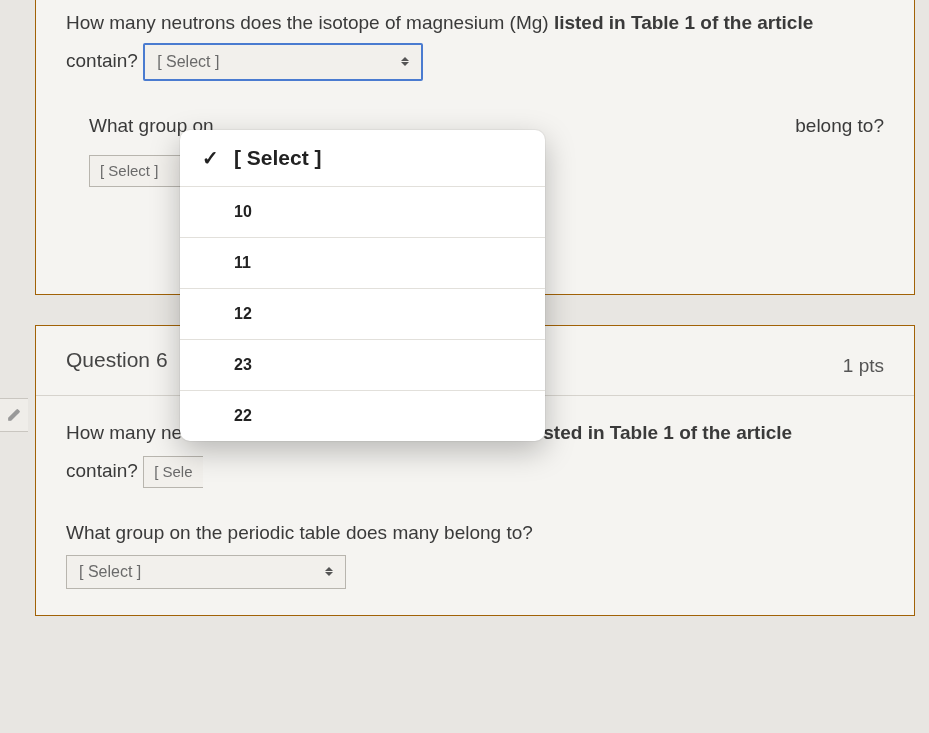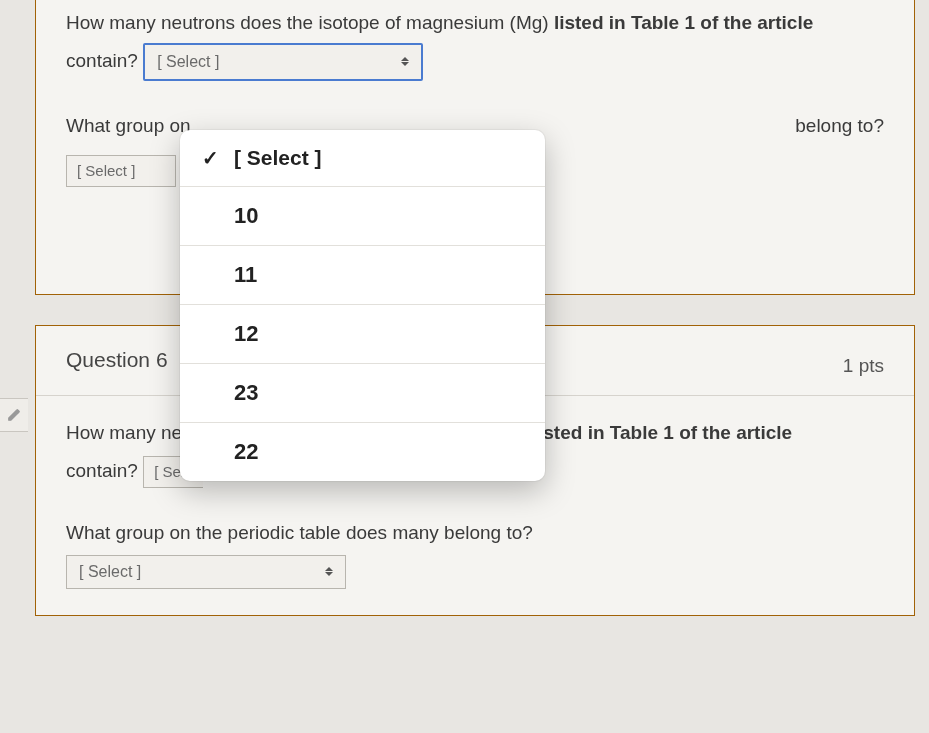--- a/index.html
+++ b/index.html
@@ -117,37 +117,37 @@
 }
 .dd-row:last-child { border-bottom: none; align-items: center; }
 .dd-row .check {
   width: 28px;
   font-size: 20px;
   font-weight: 700;
   color: #222;
 }
 .dd-row .label { padding-left: 4px; }
 .dd-row.first .label { font-weight: 700; }
-.dd-row.opt .label { padding-left: 32px; font-weight: 700; font-size: 22px; }
+.dd-row.opt .label { padding-left: 32px; font-weight: 700; font-size: 16px; }
 .spacer { height: 6px; }
 </style>
 </head>
 <body>
 
 <div class="card card-top" style="margin-top:-2px;">
   <div class="q-body">
     <div class="spacer"></div>
     <span>How many neutrons does the isotope of magnesium (Mg) </span><span class="bold">listed in Table 1 of the article</span><span> contain?</span>
     <span class="select-box select-focused">
       <span>[ Select ]</span>
       <span class="chev"></span>
     </span>
     <div style="height:26px;"></div>
     <div style="display:flex; align-items:flex-start; gap:10px;">
-      <div style="flex:0 0 auto;">
+      <div style="flex:0 0 auto;margin-left:23px;">
         <span>What group on</span>
         <div style="height:6px;"></div>
         <span class="select-box select-small" style="min-width:110px;">
           <span>[ Select ]</span>
         </span>
       </div>
       <div style="flex:1;"></div>
       <div style="padding-left:280px;">
         <span>belong to?</span>
       </div>

